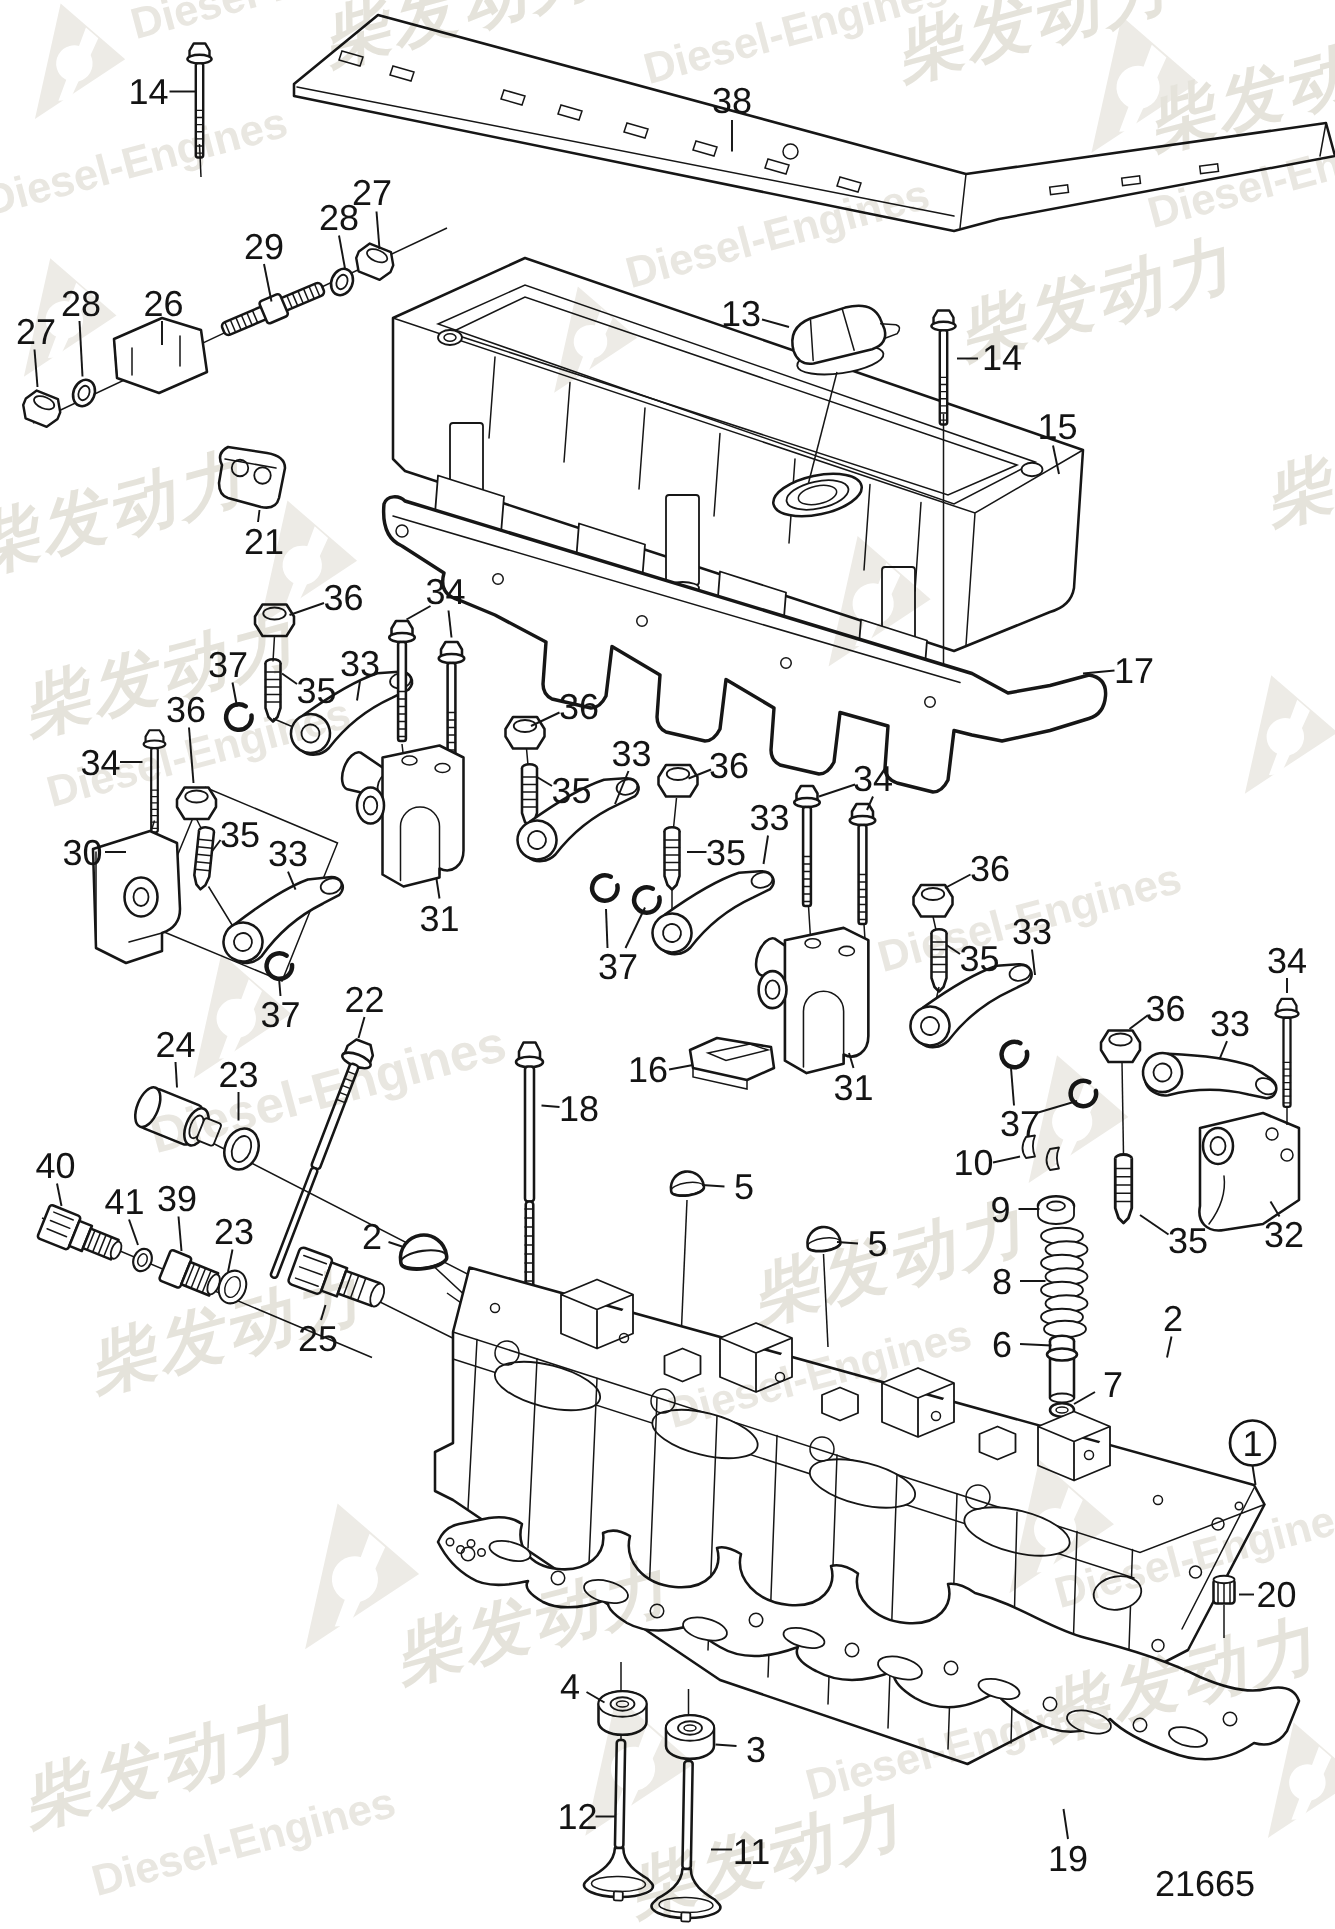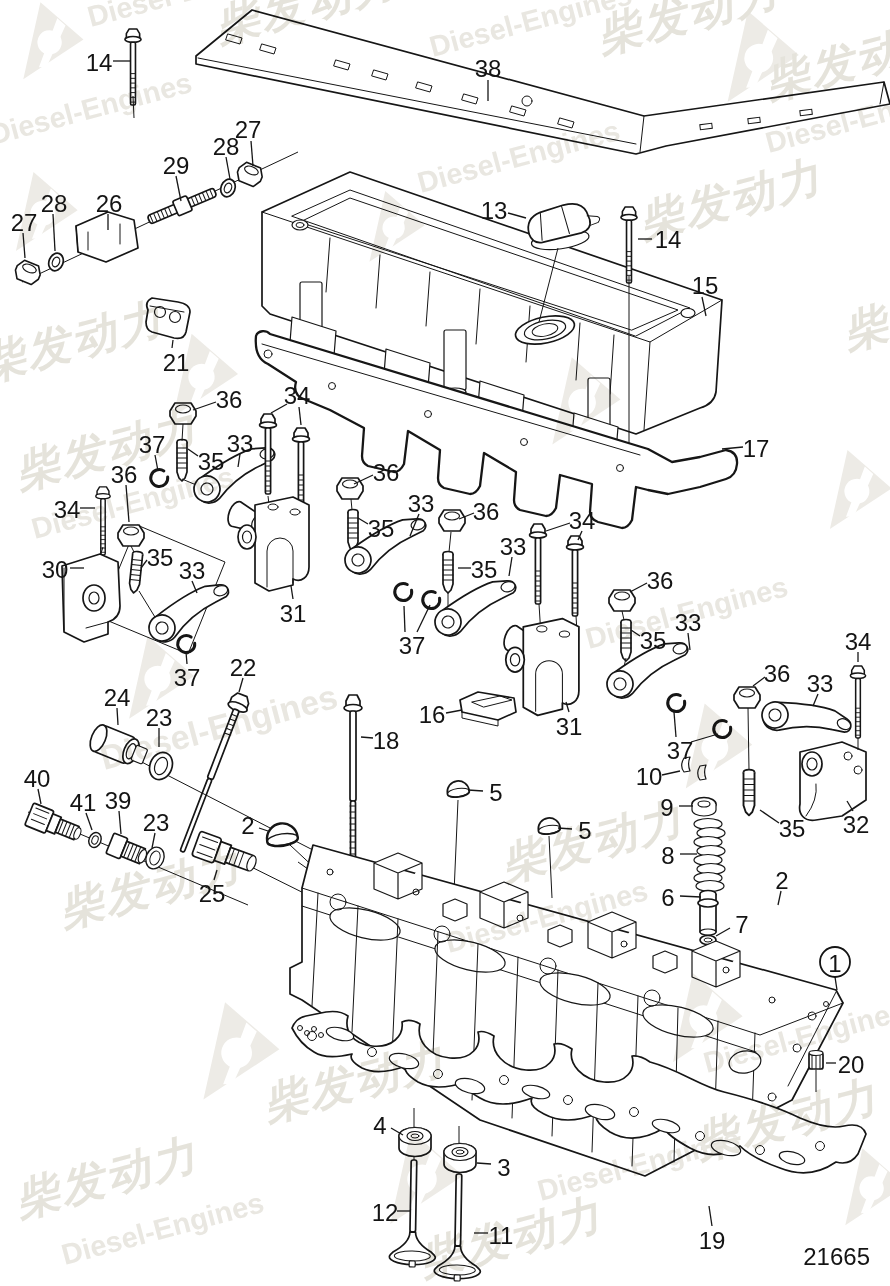--- a/index.html
+++ b/index.html
@@ -16,21 +16,21 @@
   .wm.logo svg{width:100%;height:100%;display:block;}
   .pt{fill:#fff;stroke:#161616;stroke-width:1.7;stroke-linejoin:round;}
   .pt2{fill:#fff;stroke:#161616;stroke-width:1.2;stroke-linejoin:round;}
   .det{fill:none;stroke:#161616;stroke-width:1;stroke-linecap:round;}
   .thin{fill:none;stroke:#161616;stroke-width:1;}
   .g17{fill:#fff;stroke:#161616;stroke-width:2.3;stroke-linejoin:round;}
   .clipstroke{fill:none;stroke:#161616;stroke-width:3;stroke-linecap:round;}
   .leader{stroke:#161616;stroke-width:1.3;}
   text.callout{font-family:"Liberation Sans",sans-serif;font-size:24px;fill:#141414;
                text-anchor:middle;dominant-baseline:central;}
-  #drawing-number{position:absolute;left:770px;top:1243px;width:100px;text-align:right;
+  #drawing-number{position:absolute;left:770px;top:1243px;width:100px;text-align:left;
                   font-family:"Liberation Sans",sans-serif;font-size:24px;color:#141414;z-index:31;}
 </style>
 </head>
 <body>
 
 <div id="stage">
 
   <svg id="parts-svg" width="890" height="1286" viewBox="0 0 890 1286">
     <defs>
       <g id="hexnut">

